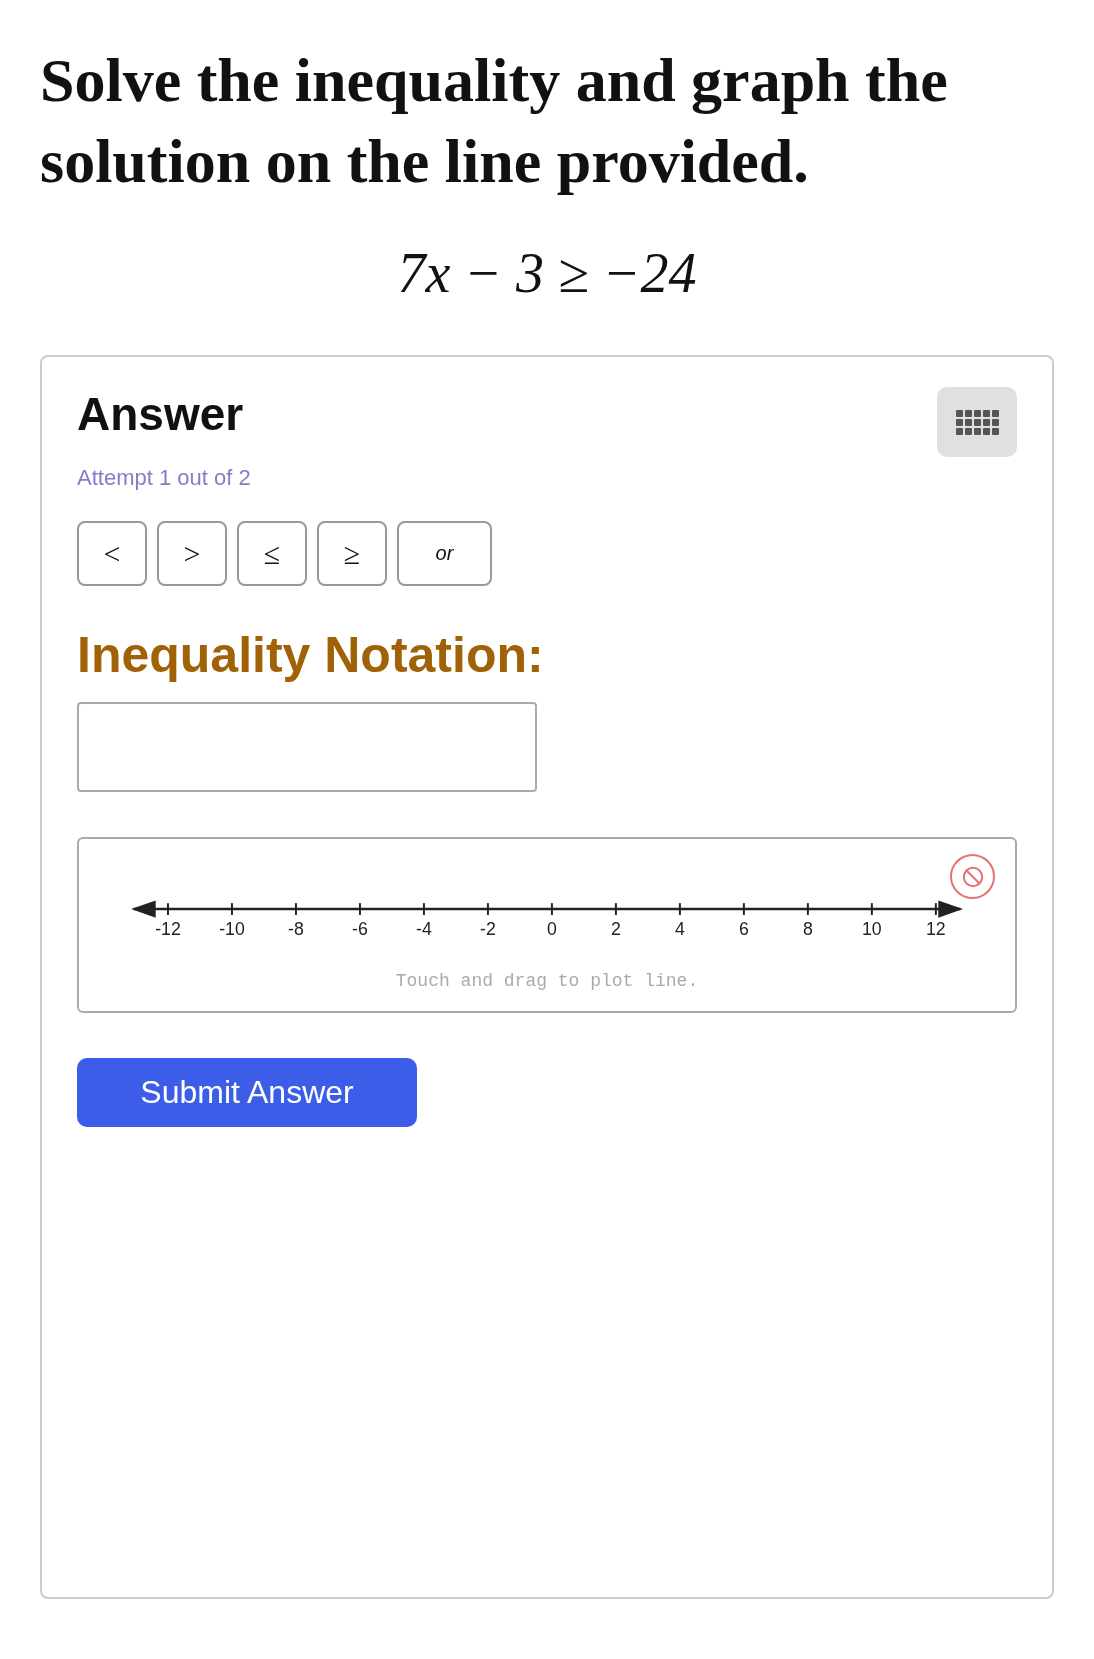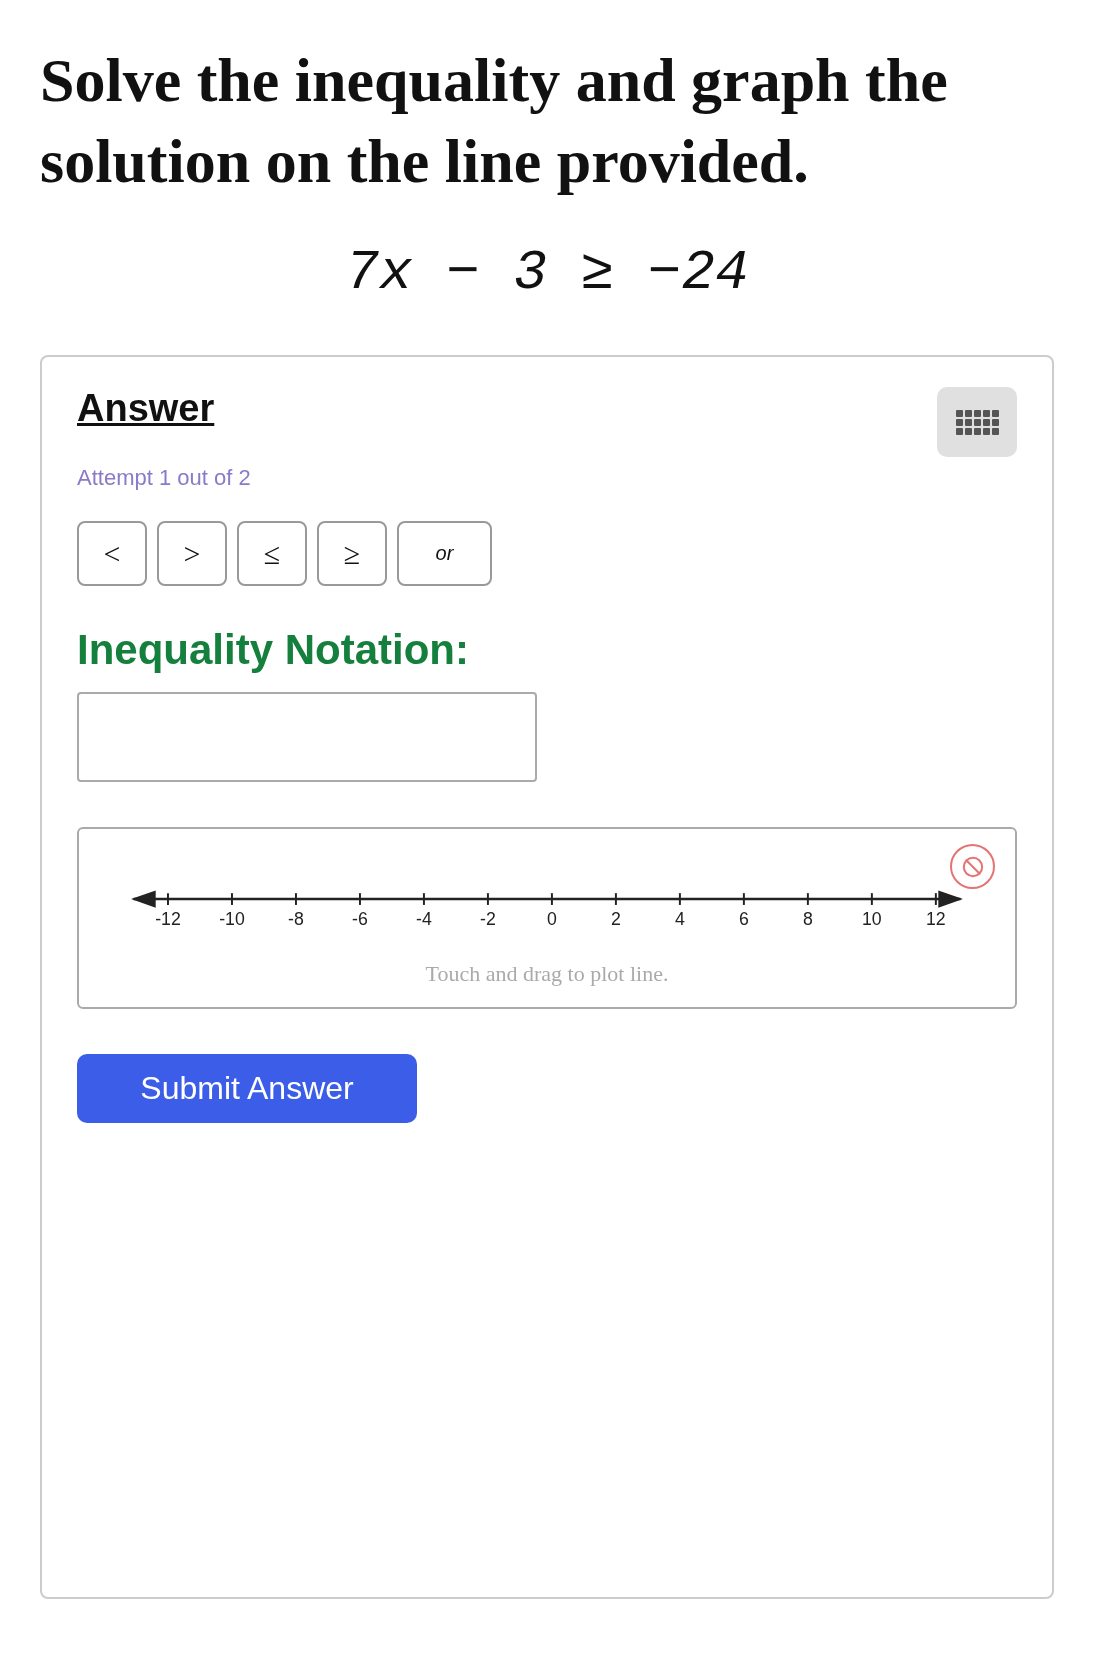--- a/index.html
+++ b/index.html
@@ -30,41 +30,40 @@
       font-family: Georgia, serif;
     }
     .equation-container {
       text-align: center;
       margin-bottom: 50px;
     }
     .equation {
       font-size: 56px;
       font-style: italic;
       color: #111;
-      font-family: Liberation Mono, monospace;
+      font-family: Liberation Serif, serif;
     }
     .answer-box {
       border: 2px solid #ccc;
       border-radius: 8px;
       padding: 30px 35px;
       background: #fff;
       flex: 1;
     }
     .answer-header {
       display: flex;
       justify-content: space-between;
       align-items: flex-start;
       margin-bottom: 8px;
     }
     .answer-label {
-      font-size: 38px;
+      font-size: 46px;
       font-weight: bold;
       color: #111;
       font-family: Arial, sans-serif;
-      text-decoration: underline;
     }
     .keyboard-button {
       background: #e0e0e0;
       border: none;
       border-radius: 10px;
       width: 80px;
       height: 70px;
       display: flex;
       align-items: center;
       justify-content: center;
@@ -105,23 +104,23 @@
       font-family: Georgia, serif;
       color: #111;
     }
     .sym-btn.or-btn {
       width: 95px;
       font-size: 20px;
       font-family: Arial, sans-serif;
       font-style: italic;
     }
     .section-label {
-      font-size: 42px;
+      font-size: 50px;
       font-weight: bold;
-      color: #15803d;
+      color: #a16207;
       font-family: Arial, sans-serif;
       margin-bottom: 18px;
     }
     .inequality-input {
       border: 2px solid #aaa;
       border-radius: 4px;
       width: 460px;
       height: 90px;
       font-size: 28px;
       padding: 10px 15px;
@@ -152,23 +151,23 @@
     .delete-icon svg {
       width: 22px;
       height: 22px;
     }
     .number-line-axis {
       width: 100%;
       overflow: visible;
     }
     .drag-hint {
       text-align: center;
-      font-size: 22px;
+      font-size: 18px;
       color: #aaa;
-      font-family: Liberation Serif, serif;
+      font-family: Liberation Mono, monospace;
       margin-top: 10px;
     }
     .submit-btn {
       background: #3b5de7;
       color: #fff;
       border: none;
       border-radius: 10px;
       padding: 16px 50px;
       font-size: 32px;
       font-family: Arial, sans-serif;

